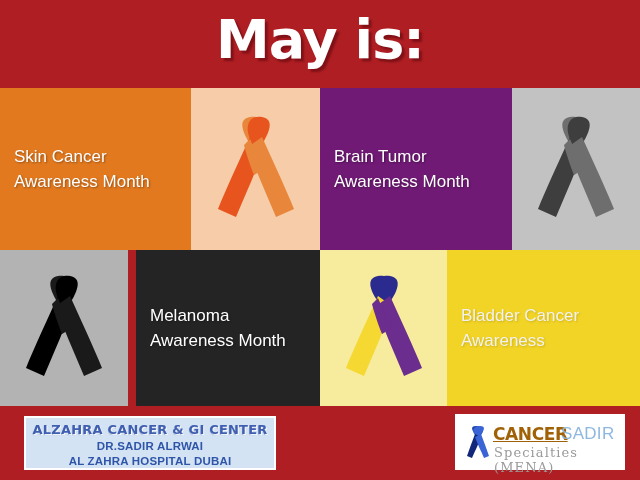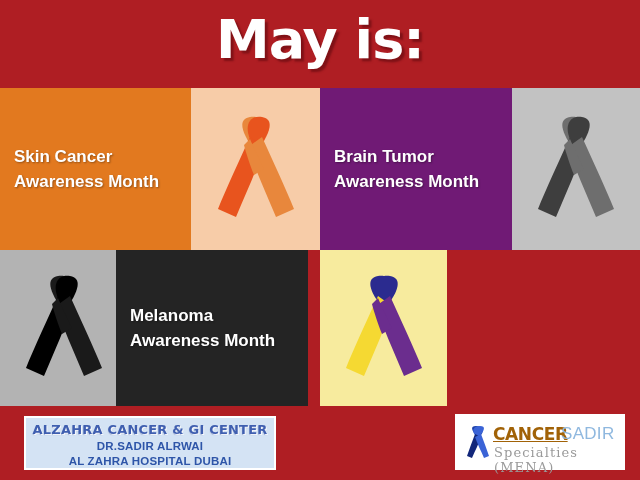--- a/index.html
+++ b/index.html
@@ -37,21 +37,21 @@
     color: #FFFFFF;
     letter-spacing: -1px;
     text-shadow: 3px 3px 2px rgba(90,8,12,0.55);
     font-family: "DejaVu Sans", sans-serif;
   }
 
   
   #grid {
     position: absolute;
     left: 0; top: 88px;
-    width: 640px; height: 318px; font-weight: bold;
+    width: 640px; height: 318px;
   }
   .cell {
     position: absolute;
     box-sizing: border-box;
   }
   .cell-label {
     position: absolute;
     left: 14px;
     top: 50%;
     transform: translateY(-50%);
@@ -73,21 +73,21 @@
     align-items: center;
     justify-content: center;
   }
 
   
   #cell-skin-text   { left: 0px;   top: 0px;   width: 191px; height: 162px; background: #E2791F; }
   #cell-skin-ribbon { left: 191px; top: 0px;   width: 129px; height: 162px; background: #F7CCA8; }
   #cell-brain-text  { left: 320px; top: 0px;   width: 192px; height: 162px; background: #701a75; }
   #cell-brain-ribbon{ left: 512px; top: 0px;   width: 128px; height: 162px; background: #C2C2C2; }
   #cell-mel-ribbon  { left: 0px;   top: 162px; width: 128px; height: 156px; background: #B3B3B3; }
-  #cell-mel-text    { left: 116px; top: 162px; width: 192px; height: 156px; background: #242424; }
+  #cell-mel-text    { left: 136px; top: 162px; width: 192px; height: 156px; background: #242424; }
   #cell-blad-ribbon { left: 320px; top: 162px; width: 127px; height: 156px; background: #F7EB9E; }
   #cell-blad-text   { left: 447px; top: 162px; width: 193px; height: 156px; background: #F2D426; }
 
   
   #footer {
     position: absolute;
     left: 0; top: 406px;
     width: 532px; height: 74px;
     background: #AF1E23;
   }
@@ -230,20 +230,26 @@
       <div class="ribbon-wrap">
         <svg width="92" height="112" viewBox="0 0 92 112">
           <path d="M46 38 C30 18 28 6 40 4 C52 2 58 12 52 26 L46 38 Z" fill="#2B2B8F"></path>
           <path d="M46 38 C62 18 64 6 52 4 C40 2 34 12 40 26 L46 38 Z" fill="#2B2B8F"></path>
           <path d="M40 24 C30 46 16 76 8 96 L26 104 C36 80 48 54 54 34 Z" fill="#F5D932"></path>
           <path d="M52 24 C62 46 76 76 84 96 L66 104 C56 80 44 54 38 34 Z" fill="#6B2D8E"></path>
           <path d="M40 26 C46 40 50 48 54 56 L44 62 C40 52 36 40 34 32 Z" fill="#6B2D8E"></path>
         </svg>
       </div>
     </div>
+    <div class="cell" id="cell-blad-text">
+      <div class="cell-label dim">
+        <div>Bladder Cancer</div>
+        <div>Awareness</div>
+      </div>
+    </div>
 
   </div>
 
   <div id="footer">
 
     <div id="clinic-box">
       <div id="clinic-line1">ALZAHRA  CANCER &amp; GI CENTER</div>
       <div id="clinic-line3">DR.SADIR ALRWAI</div>
       <div id="clinic-line2">AL ZAHRA HOSPITAL DUBAI</div>
     </div>

